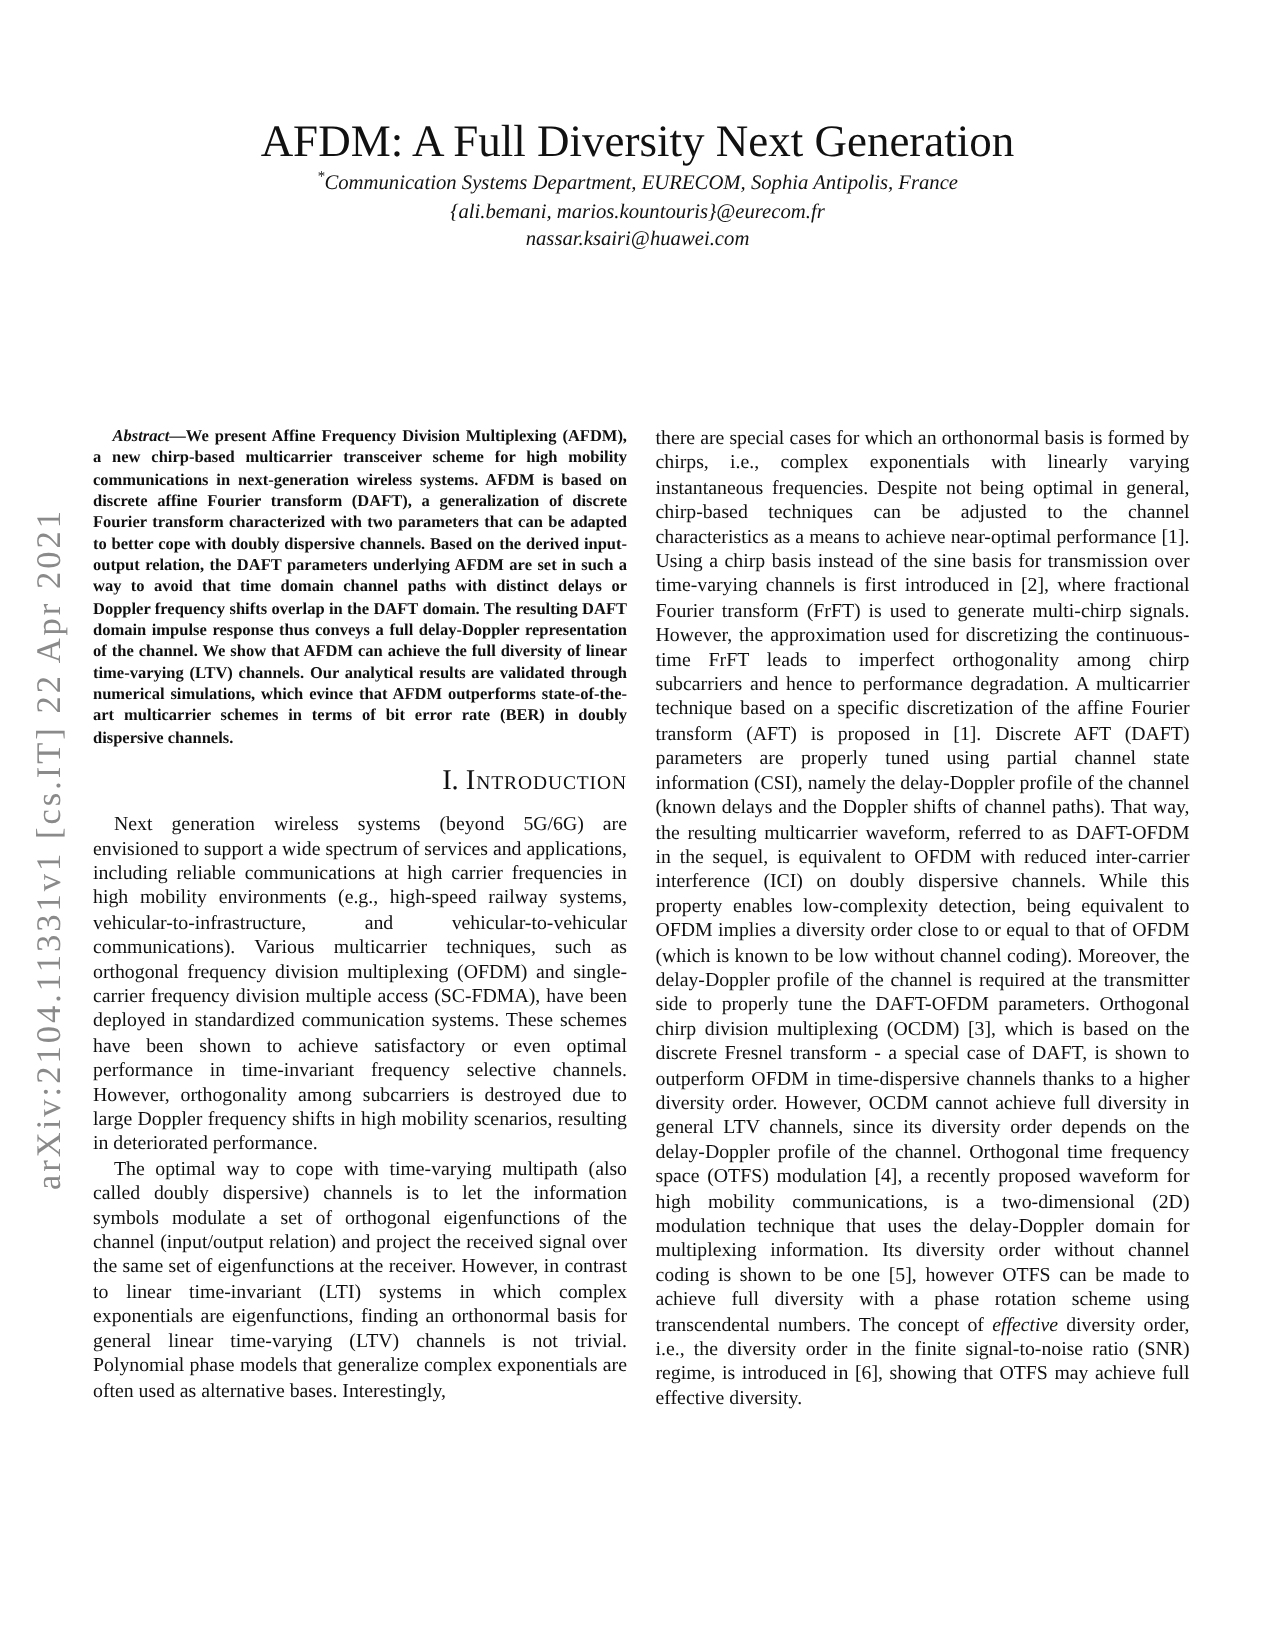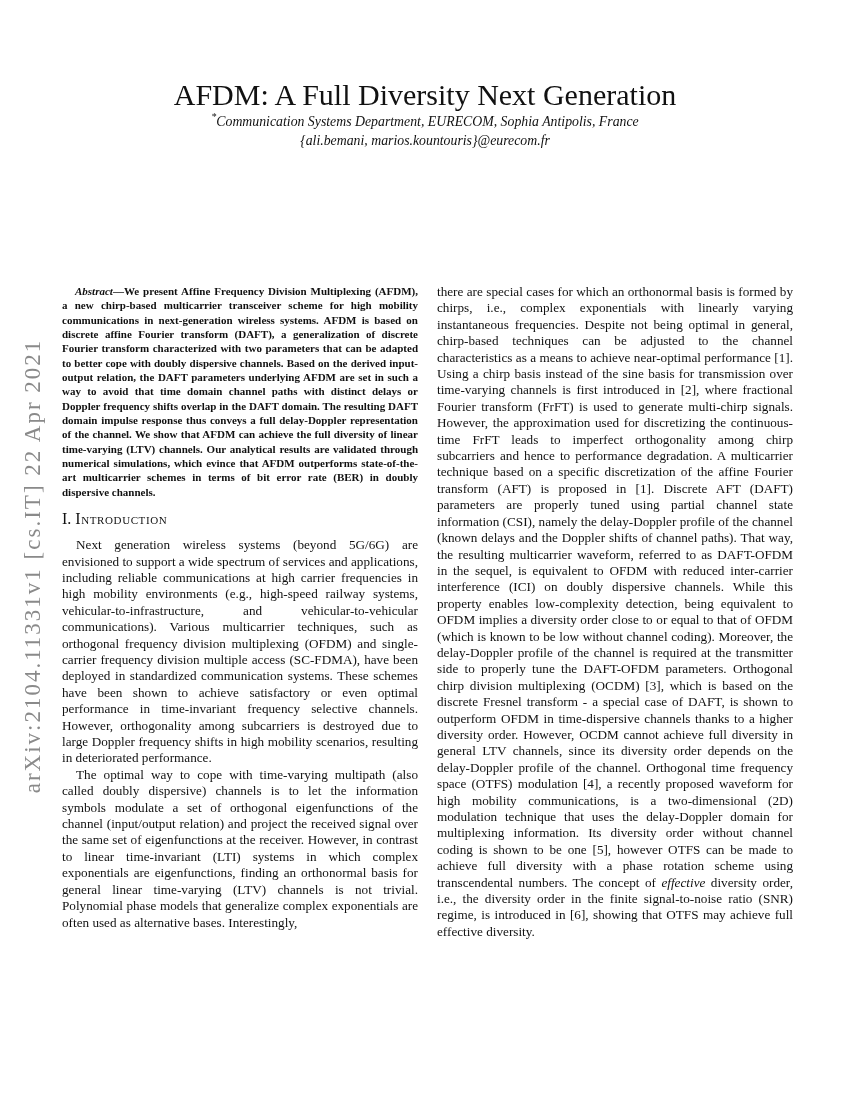--- a/index.html
+++ b/index.html
@@ -74,23 +74,23 @@
     font-size: 11px;
     font-weight: bold;
     line-height: 14.35px;
     text-indent: 13px;
   }
   .lead-italic {
     font-style: italic;
     font-weight: bold;
   }
   .section-heading {
-    font-size: 16px;
+    font-size: 19px;
     font-weight: normal;
-    text-align: left;
+    text-align: right;
     margin: 11px 0 9px 0;
   }
   .sc {
     font-variant: small-caps;
     letter-spacing: 0.6px;
   }
   .body-text {
     font-size: 13.2px;
     line-height: 16.4px;
   }
@@ -106,20 +106,21 @@
 
   <div class="header">
     <h1 class="title">
       <span style="display:block">AFDM: A Full Diversity Next Generation</span>
     </h1>
 
 
     <div class="affil">
       <div><sup>*</sup><span>Communication Systems Department, EURECOM, Sophia Antipolis, France</span></div>
       <div>{ali.bemani, marios.kountouris}@eurecom.fr</div>
+      <div>nassar.ksairi@huawei.com</div>
     </div>
   </div>
 
   <div class="columns">
 
     <div class="col">
       <p class="abstract"><span class="lead-italic">Abstract</span><span>—We present Affine Frequency Division Multiplexing (AFDM), a new chirp-based multicarrier transceiver scheme for high mobility communications in next-generation wireless systems. AFDM is based on discrete affine Fourier transform (DAFT), a generalization of discrete Fourier transform characterized with two parameters that can be adapted to better cope with doubly dispersive channels. Based on the derived input-output relation, the DAFT parameters underlying AFDM are set in such a way to avoid that time domain channel paths with distinct delays or Doppler frequency shifts overlap in the DAFT domain. The resulting DAFT domain impulse response thus conveys a full delay-Doppler representation of the channel. We show that AFDM can achieve the full diversity of linear time-varying (LTV) channels. Our analytical results are validated through numerical simulations, which evince that AFDM outperforms state-of-the-art multicarrier schemes in terms of bit error rate (BER) in doubly dispersive channels.</span></p>
 
 
       <h2 class="section-heading"><span>I.</span> <span class="sc">Introduction</span></h2>

